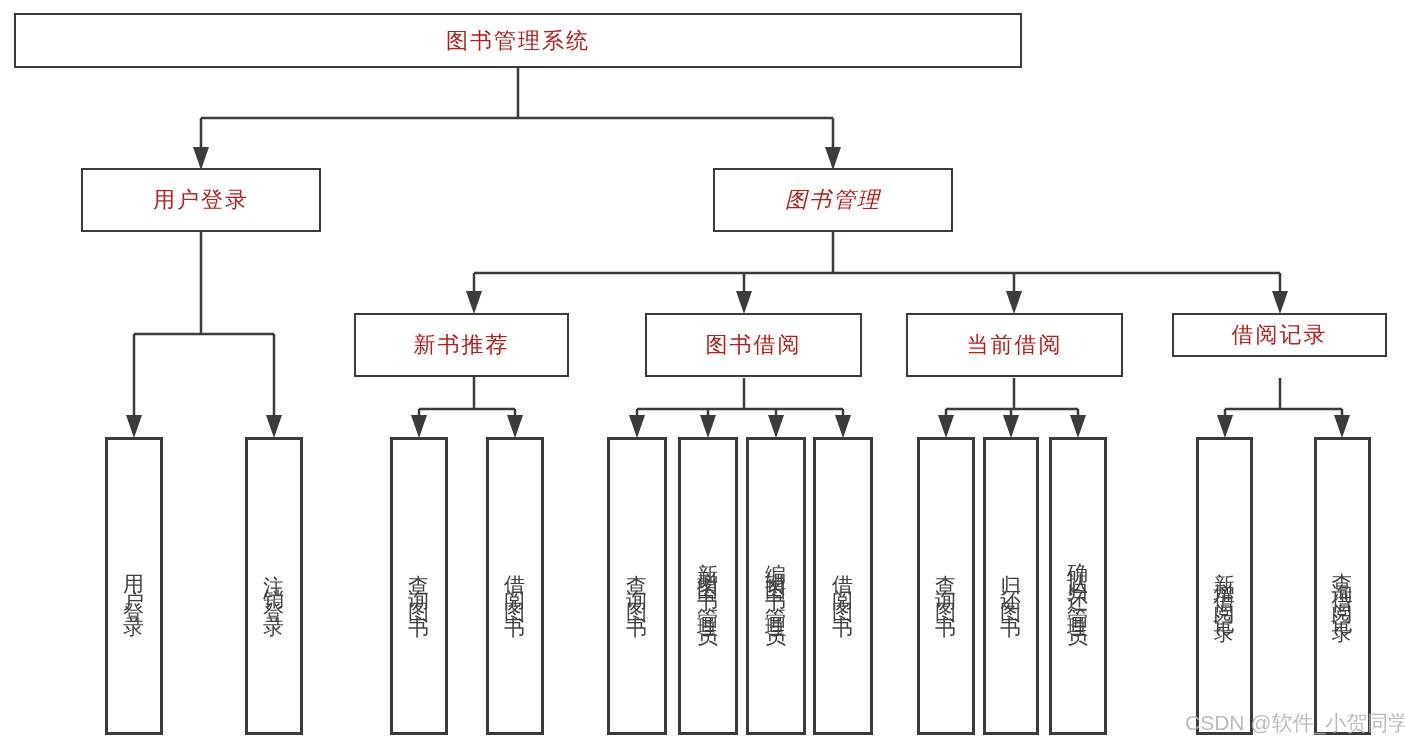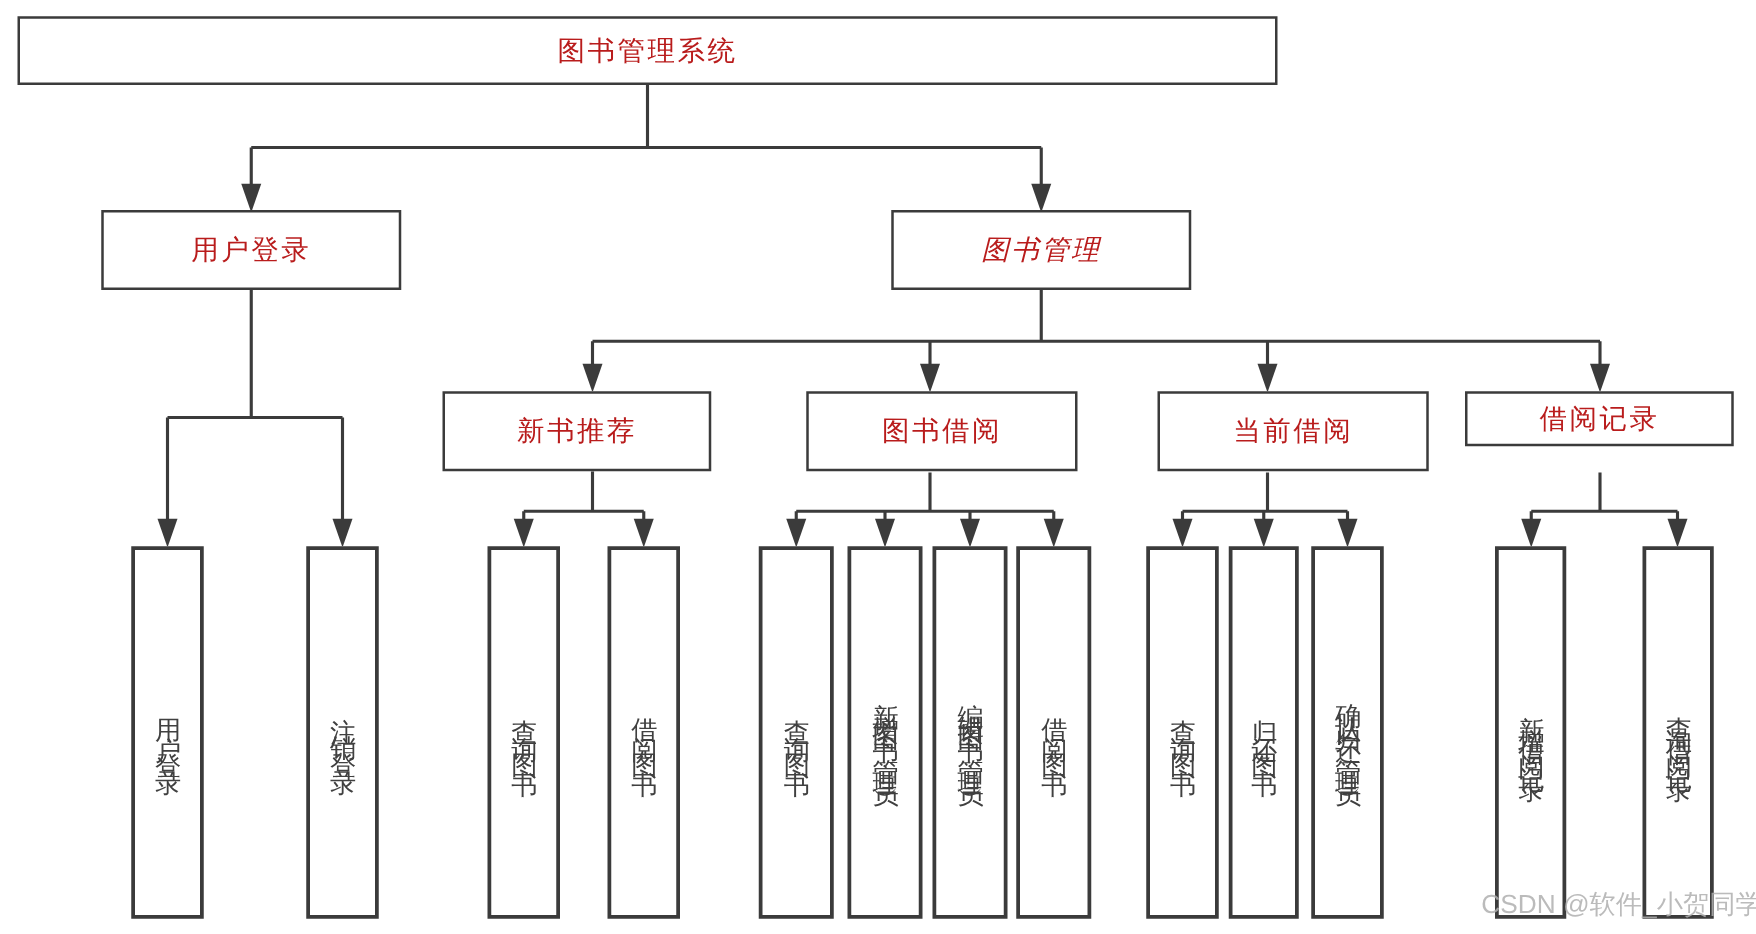--- a/index.html
+++ b/index.html
@@ -119,21 +119,21 @@
     </g>
   </svg>
 
   <div class="node" style="left:14px; top:13px; width:1008px; height:55px;">图书管理系统</div>
 
   <div class="node lvl2" style="left:81px; top:168px; width:240px; height:64px;">用户登录</div>
   <div class="node lvl2" style="left:713px; top:168px; width:240px; height:64px;font-style:italic;">图书管理</div>
 
   <div class="node lvl3" style="left:354px; top:313px; width:215px; height:64px;">新书推荐</div>
   <div class="node lvl3" style="left:633px; top:313px; width:217px; height:64px;margin-left:12px;">图书借阅</div>
-  <div class="node lvl3" style="left:906px; top:313px; width:217px; height:64px;margin-left:20px;">当前借阅</div>
+  <div class="node lvl3" style="left:906px; top:313px; width:217px; height:64px;">当前借阅</div>
   <div class="node lvl3" style="left:1172px; top:313px; width:215px; height:44px;">借阅记录</div>
 
   <div class="leaf" style="left:105px; width:58px;">
     <span>用户登录</span>
   </div>
   <div class="leaf" style="left:245px; width:58px;">
     <span>注销登录</span>
   </div>
 
   <div class="leaf" style="left:390px; width:58px;">

